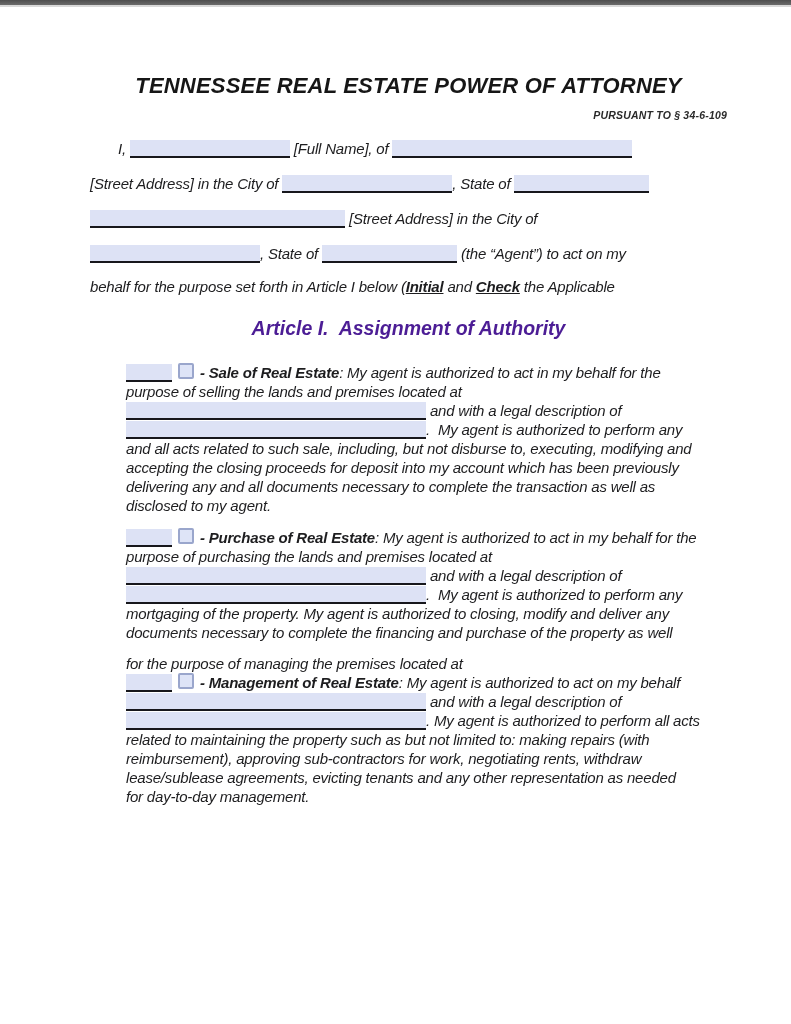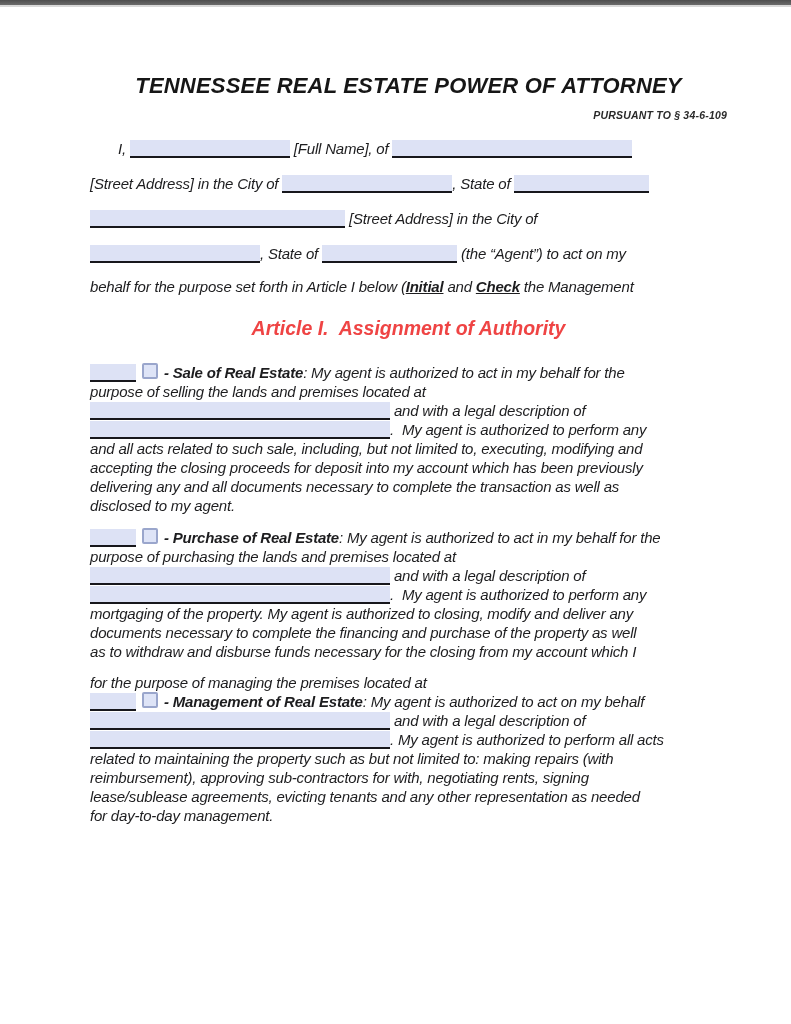--- a/index.html
+++ b/index.html
@@ -18,23 +18,23 @@
   .doc-subtitle{
     margin-top:10px;text-align:right;font-size:10.5px;line-height:13px;
     font-weight:bold;color:#2a2a2a;letter-spacing:.2px;
   }
   .principal{margin-top:9px;}
   .principal .tline{line-height:35px;white-space:pre;font-size:15px;letter-spacing:-0.2px;}
   .intro{margin-top:6px;}
   .intro .tline{line-height:19.5px;white-space:pre;font-size:15px;letter-spacing:-0.2px;}
   .article-heading{
     margin-top:18px;text-align:center;font-weight:bold;font-size:19.5px;
-    line-height:26px;color:#ef4444;white-space:pre;
+    line-height:26px;color:#4c1d95;white-space:pre;
   }
-  .article{margin-top:0;}
+  .article{margin-top:0;margin-left:36px;}
   .article .tline{line-height:19px;white-space:pre;font-size:15px;letter-spacing:-0.2px;}
   #article-sale{margin-top:22px;}
   #article-purchase{margin-top:13px;}
   #article-management{margin-top:12px;}
   .b{font-weight:bold;}
   .u{text-decoration:underline;}
   .blank{
     display:inline-block;height:16px;vertical-align:-4px;
     background:#dde2f5;border-bottom:2px solid #17171c;
   }
@@ -56,47 +56,46 @@
   <div class="doc-subtitle">PURSUANT TO § 34-6-109</div>
 
   <div class="principal">
       <div class="tline indent1"><span>I, </span><span class="blank" style="width: 160px;"></span><span> [Full Name], of </span><span class="blank" style="width: 240px;"></span></div>
       <div class="tline"><span>[Street Address] in the City of </span><span class="blank" style="width: 170px;"></span><span>, State of </span><span class="blank" style="width: 135px;"></span></div>
       <div class="tline"><span class="blank" style="width: 255px;"></span><span> [Street Address] in the City of</span></div>
       <div class="tline"><span class="blank" style="width: 170px;"></span><span>, State of </span><span class="blank" style="width: 135px;"></span><span> (the “Agent”) to act on my</span></div>
     </div>
 
   <div class="intro">
-      <div class="tline"><span>behalf for the purpose set forth in Article I below (</span><span class="b u">Initial</span><span> and </span><span class="b u">Check</span><span> the Management</span></div>
+      <div class="tline"><span>behalf for the purpose set forth in Article I below (</span><span class="b u">Initial</span><span> and </span><span class="b u">Check</span><span> the Applicable</span></div>
     </div>
 
   <div class="article-heading">Article I.  Assignment of Authority</div>
 
   <div class="article" id="article-sale">
       <div class="tline"><span class="blank" style="width: 46px;"></span><span> </span><span class="checkbox"></span><span class="b"> - </span><span class="b">Sale of Real Estate</span><span>: My agent is authorized to act in my behalf for the</span></div>
       <div class="tline"><span>purpose of selling the lands and premises located at</span></div>
       <div class="tline"><span class="blank" style="width: 300px;"></span><span> and with a legal description of</span></div>
       <div class="tline"><span class="blank" style="width: 300px;"></span><span>.  My agent is authorized to perform any</span></div>
-      <div class="tline"><span>and all acts related to such sale, including, but not limited to, executing, modifying and</span></div>
+      <div class="tline"><span>and all acts related to such sale, including, but not disburse to, executing, modifying and</span></div>
       <div class="tline"><span>accepting the closing proceeds for deposit into my account which has been previously</span></div>
       <div class="tline"><span>delivering any and all documents necessary to complete the transaction as well as</span></div>
       <div class="tline"><span>disclosed to my agent.</span></div>
     </div>
   <div class="article" id="article-purchase">
       <div class="tline"><span class="blank" style="width: 46px;"></span><span> </span><span class="checkbox"></span><span class="b"> - </span><span class="b">Purchase of Real Estate</span><span>: My agent is authorized to act in my behalf for the</span></div>
       <div class="tline"><span>purpose of purchasing the lands and premises located at</span></div>
       <div class="tline"><span class="blank" style="width: 300px;"></span><span> and with a legal description of</span></div>
       <div class="tline"><span class="blank" style="width: 300px;"></span><span>.  My agent is authorized to perform any</span></div>
       <div class="tline"><span>mortgaging of the property. My agent is authorized to closing, modify and deliver any</span></div>
       <div class="tline"><span>documents necessary to complete the financing and purchase of the property as well</span></div>
-      <div class="tline"><span>as to withdraw and disburse funds necessary for the closing from my account which I</span></div>
     </div>
   <div class="article" id="article-management">
       <div class="tline"><span>for the purpose of managing the premises located at</span></div>
       <div class="tline"><span class="blank" style="width: 46px;"></span><span> </span><span class="checkbox"></span><span class="b"> - </span><span class="b">Management of Real Estate</span><span>: My agent is authorized to act on my behalf</span></div>
       <div class="tline"><span class="blank" style="width: 300px;"></span><span> and with a legal description of</span></div>
       <div class="tline"><span class="blank" style="width: 300px;"></span><span>. My agent is authorized to perform all acts</span></div>
       <div class="tline"><span>related to maintaining the property such as but not limited to: making repairs (with</span></div>
-      <div class="tline"><span>reimbursement), approving sub-contractors for with, negotiating rents, signing</span></div>
+      <div class="tline"><span>reimbursement), approving sub-contractors for work, negotiating rents, withdraw</span></div>
       <div class="tline"><span>lease/sublease agreements, evicting tenants and any other representation as needed</span></div>
       <div class="tline"><span>for day-to-day management.</span></div>
     </div>
 </div>
 
 </body></html>

